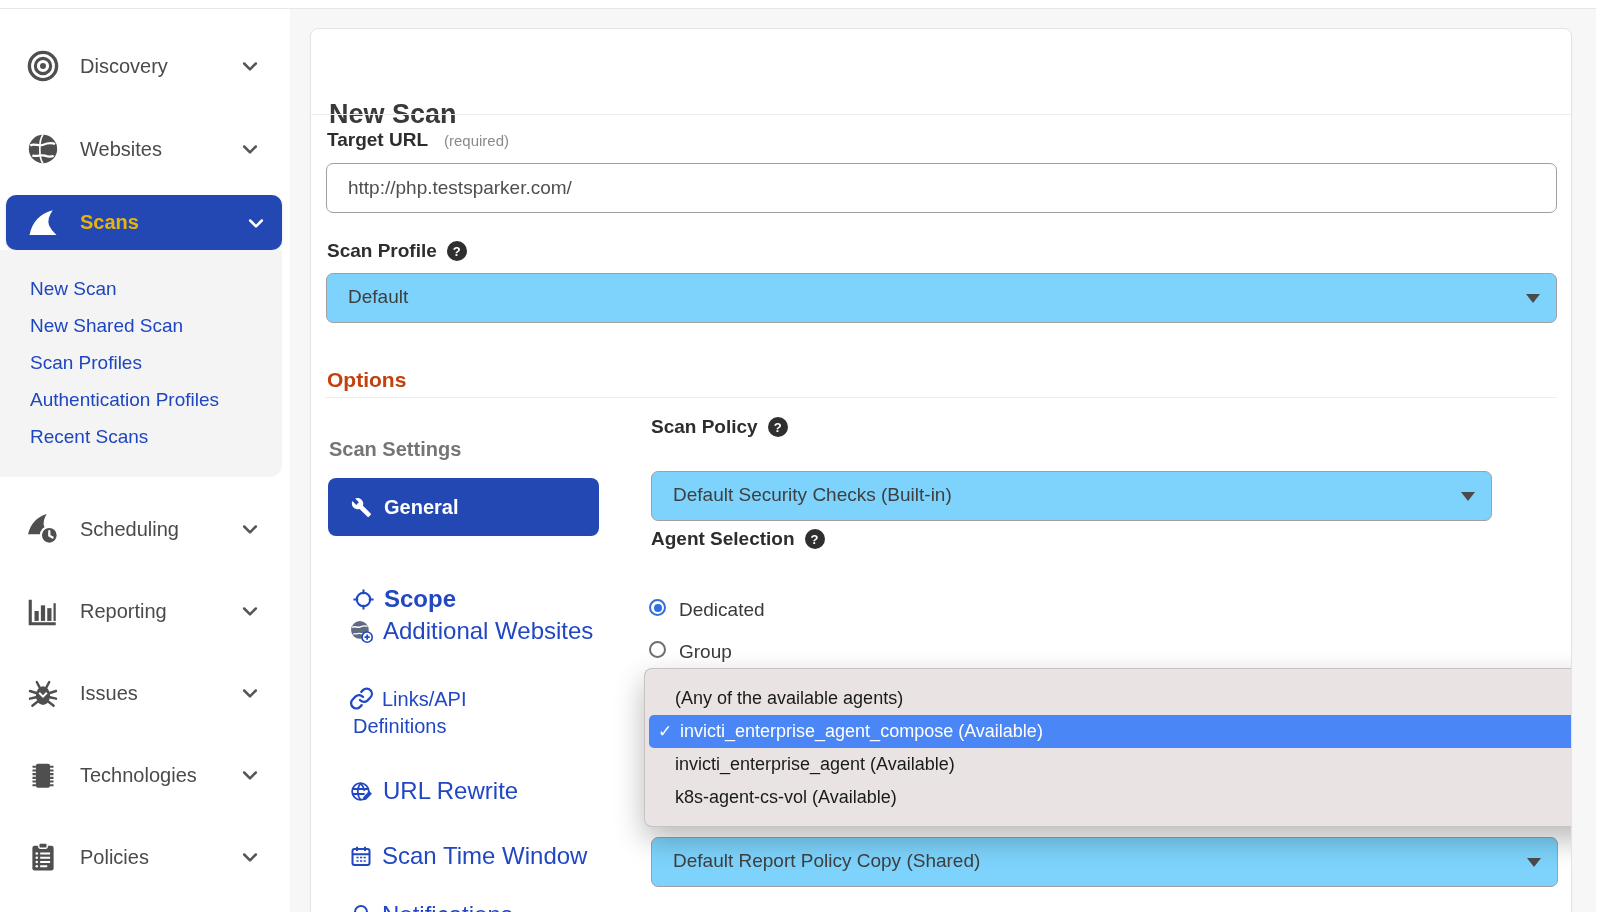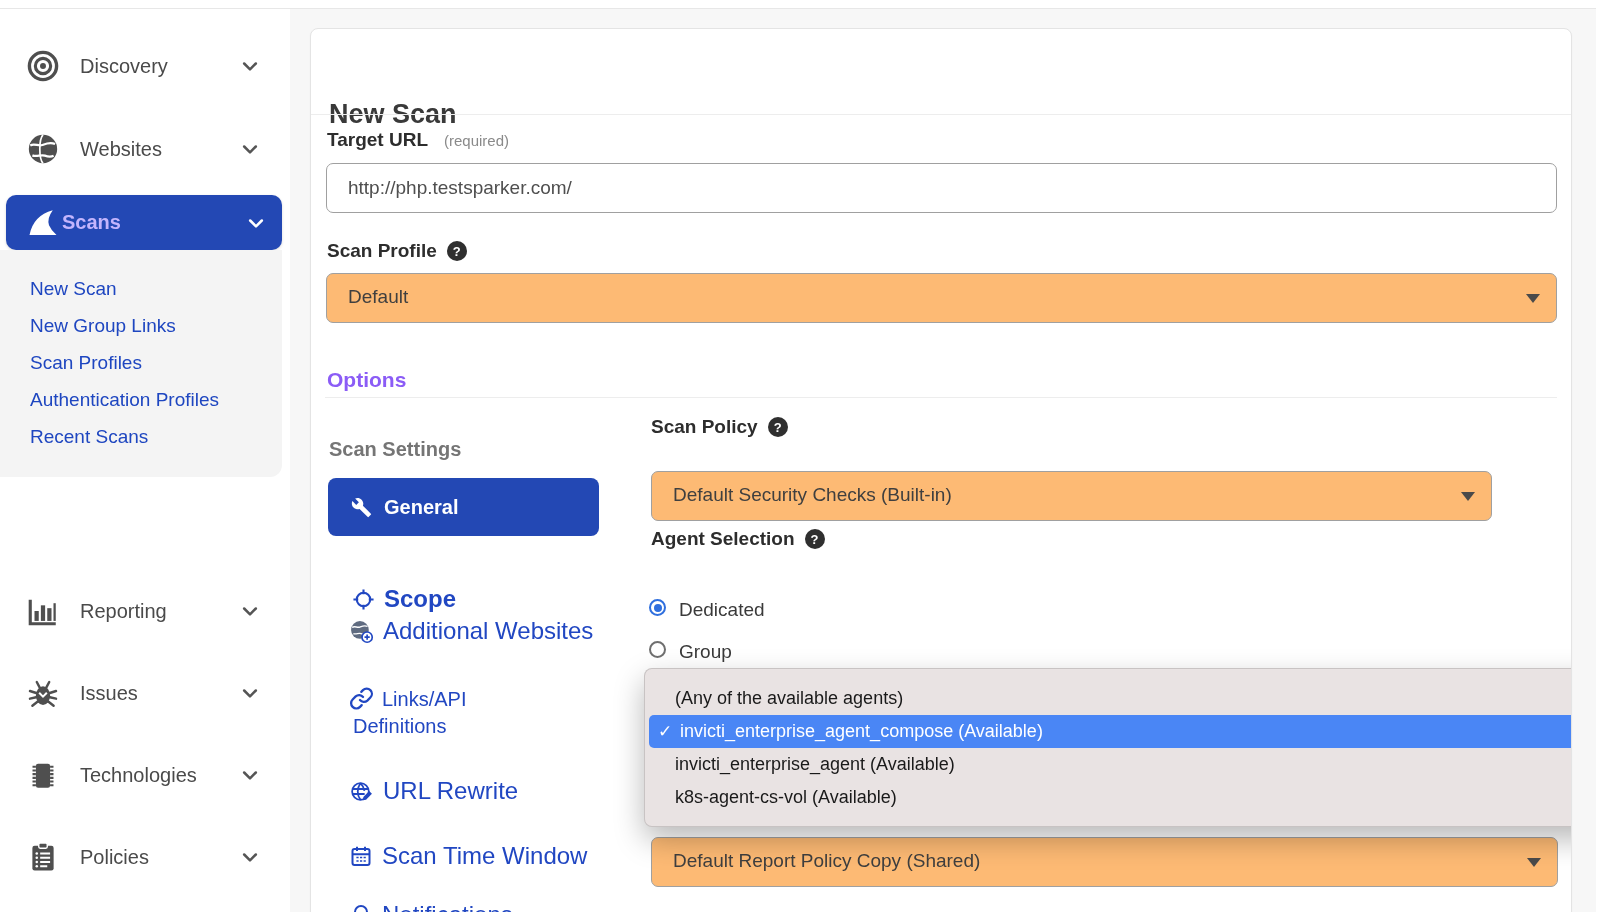--- a/index.html
+++ b/index.html
@@ -10,21 +10,21 @@
 
   
   .sidebar{position:absolute;left:0;top:9px;width:290px;height:903px;background:#ffffff;}
   .nav-item{position:absolute;left:0;width:282px;height:56px;display:flex;align-items:center;cursor:pointer;}
   .nav-item .ic{width:38px;display:flex;justify-content:center;margin-left:24px;color:#4f4f4f;}
   .nav-item .lbl{margin-left:18px;font-size:20px;color:#4a4a4a;}
   .nav-item .chev{position:absolute;right:22px;color:#555;display:flex;}
   .scans-btn{position:absolute;left:6px;top:186px;width:276px;height:55px;background:#2348b4;border-radius:10px;
              display:flex;align-items:center;cursor:pointer;box-shadow:0 1px 3px rgba(0,0,0,.15);}
   .scans-btn .ic{width:38px;display:flex;justify-content:center;margin-left:18px;color:#fff;}
-  .scans-btn .lbl{font-size:20px;font-weight:700;color:#c4b5fd;}
+  .scans-btn .lbl{margin-left:18px;font-size:20px;font-weight:700;color:#eab308;}
   .scans-btn .chev{position:absolute;right:16px;color:#fff;display:flex;}
   .submenu{position:absolute;left:0;top:241px;width:282px;height:227px;background:#f4f4f4;
            border-radius:0 0 12px 0;padding-top:20px;box-sizing:border-box;}
   .submenu a{display:flex;align-items:center;height:37px;padding-left:30px;font-size:19px;color:#1e46c0;cursor:pointer;}
 
   
   .card{position:absolute;left:310px;top:28px;width:1260px;height:884px;background:#fff;
         border:1px solid #e4e4e4;border-radius:8px 8px 0 0;overflow:hidden;box-shadow:0 1px 2px rgba(0,0,0,.04);}
   .page-title{position:absolute;left:18px;top:52px;font-size:27px;font-weight:700;color:#393939;}
   .hr1{position:absolute;left:0;top:85px;width:100%;height:1px;background:#ededed;}
@@ -34,24 +34,24 @@
   .req{font-size:15px;font-weight:400;color:#8a8a8a;margin-left:6px;}
   .lab-row{position:absolute;display:flex;align-items:center;gap:10px;}
   .help{width:20px;height:20px;border-radius:50%;background:#2f2f2f;color:#fff;font-size:13px;font-weight:700;
         display:flex;align-items:center;justify-content:center;cursor:pointer;flex:0 0 auto;}
   .help::after{content:"?";}
 
   .text-input{position:absolute;left:15px;width:1231px;height:50px;box-sizing:border-box;
         border:1px solid #a0a0a0;border-radius:7px;padding:0 21px;font-size:19px;color:#4f4f4f;background:#fff;
         font-family:inherit;}
   .selectbox{position:absolute;height:50px;box-sizing:border-box;border:1px solid #a0a0a0;border-radius:7px;
-        background:#fdba74;display:flex;align-items:center;padding:0 40px 2px 21px;font-size:19px;color:#3f3f3f;cursor:pointer;}
+        background:#7dd3fc;display:flex;align-items:center;padding:0 40px 2px 21px;font-size:19px;color:#3f3f3f;cursor:pointer;}
   .caret{position:absolute;right:16px;top:50%;margin-top:-4px;width:0;height:0;
          border-left:7px solid transparent;border-right:7px solid transparent;border-top:9px solid #4a4a4a;}
-  .section-h{position:absolute;font-size:21px;font-weight:700;color:#8b5cf6;}
+  .section-h{position:absolute;font-size:21px;font-weight:700;color:#c2410c;}
 
   
   .ss-head{position:absolute;left:18px;top:409px;font-size:20px;font-weight:700;color:#757575;}
   .tab-general{position:absolute;left:17px;top:449px;width:271px;height:58px;background:#2348b4;border-radius:8px;
         display:flex;align-items:center;cursor:pointer;color:#fff;}
   .tab-general .ic{margin-left:23px;display:flex;}
   .tab-general .lbl{margin-left:12px;font-size:20px;font-weight:700;}
   .ss-item{position:absolute;display:flex;align-items:center;gap:9px;color:#2147c2;font-size:24px;cursor:pointer;}
   .ss-item .ic{display:flex;}
   .bold{font-weight:700;}
@@ -125,26 +125,41 @@
       <span class="lbl">Scans</span>
       <span class="chev">
         <svg width="20" height="20" viewBox="0 0 24 24" fill="none" stroke="currentColor" stroke-width="3" stroke-linecap="round" stroke-linejoin="round">
             <polyline points="5 9 12 16 19 9"></polyline>
           </svg>
       </span>
     </div>
 
     <div class="submenu">
       <a>New Scan</a>
-      <a>New Group Links</a>
+      <a>New Shared Scan</a>
       <a>Scan Profiles</a>
       <a>Authentication Profiles</a>
       <a>Recent Scans</a>
     </div>
 
+    <div class="nav-item" style="top:492px">
+      <span class="ic">
+        <svg width="36" height="36" viewBox="0 0 24 24">
+            <path d="M2 15.5 Q4.5 5 14.5 2 Q11.5 6.5 12.8 10.3 Q13.8 13 16 15.5 Z" fill="#4f4f4f"></path>
+            <circle cx="16.2" cy="16.2" r="5.6" fill="#4f4f4f" stroke="#fff" stroke-width="1.4"></circle>
+            <path d="M16.2 13.4v3l2.2 1.3" stroke="#fff" stroke-width="1.5" fill="none" stroke-linecap="round"></path>
+          </svg>
+      </span>
+      <span class="lbl">Scheduling</span>
+      <span class="chev">
+        <svg width="20" height="20" viewBox="0 0 24 24" fill="none" stroke="currentColor" stroke-width="3" stroke-linecap="round" stroke-linejoin="round">
+            <polyline points="5 9 12 16 19 9"></polyline>
+          </svg>
+      </span>
+    </div>
 
     <div class="nav-item" style="top:574px">
       <span class="ic">
         <svg width="34" height="34" viewBox="0 0 24 24">
             <path d="M3 4v17h18" stroke="#4f4f4f" stroke-width="2.2" fill="none"></path>
             <rect x="6" y="12" width="3" height="7" fill="#4f4f4f"></rect>
             <rect x="10.5" y="8" width="3" height="11" fill="#4f4f4f"></rect>
             <rect x="15" y="10" width="3" height="9" fill="#4f4f4f"></rect>
             <rect x="19.4" y="6.5" width="1.6" height="12.5" fill="#4f4f4f"></rect>
           </svg>

